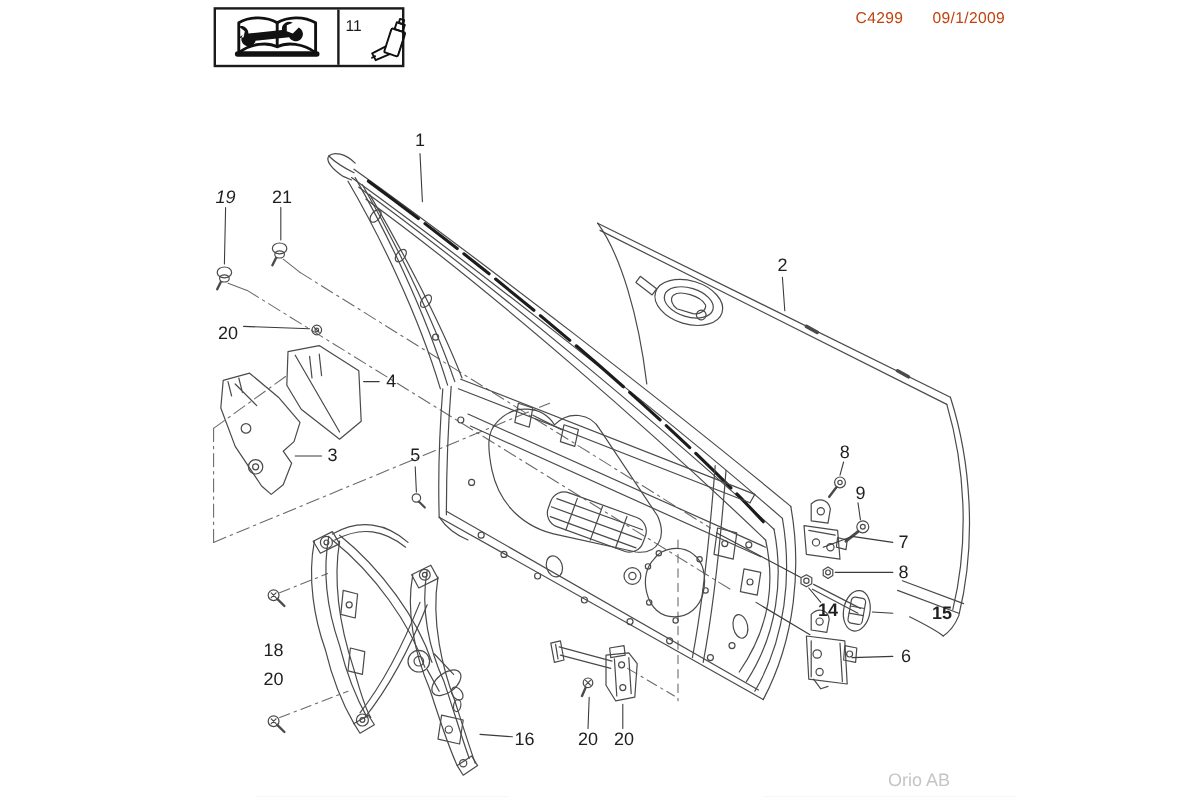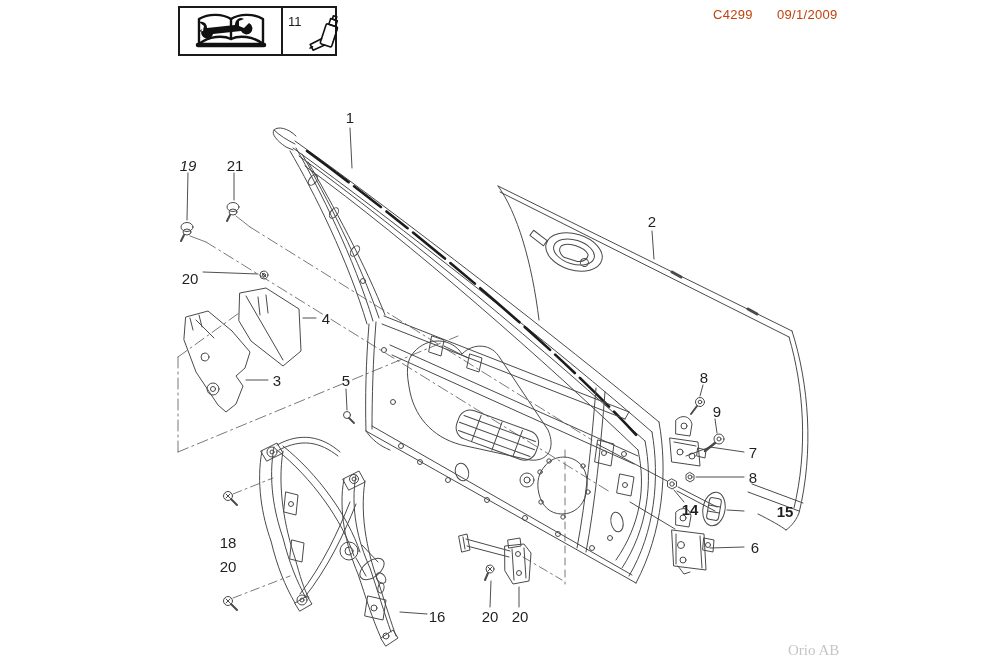--- a/index.html
+++ b/index.html
@@ -4,21 +4,21 @@
 <style>
   html,body{margin:0;padding:0;background:#e8e8e8;}
   #stage{
     position:relative;width:1000px;height:664px;background:#ffffff;
     font-family:"Liberation Sans", sans-serif;overflow:hidden;margin:0 auto;
   }
   #artwork{position:absolute;left:0;top:0;}
   .hdr-text{position:absolute;top:7px;font-size:13px;color:#c2410c;letter-spacing:.3px;}
   #doc-code{left:713px;}
   #doc-date{left:777px;text-align:center;}
-  #brand-mark{position:absolute;left:788px;top:642px;font-size:15px;color:#c5c5c5;font-family:Liberation Serif, serif;}
+  #brand-mark{position:absolute;left:740px;top:642px;font-size:15px;color:#c5c5c5;}
   .callout{
     position:absolute;transform:translate(-50%,-50%);
     font-size:15px;color:#1f1f1f;white-space:nowrap;line-height:1;
   }
   #legend{
     position:absolute;left:178px;top:6px;width:159px;height:50px;
     border:2px solid #1a1a1a;display:flex;box-sizing:border-box;background:#fff;
   }
   #legend .cell-book{flex:0 0 101px;border-right:2px solid #1a1a1a;display:flex;align-items:center;justify-content:center;}
   #legend .cell-glue{flex:1;display:flex;align-items:flex-start;justify-content:flex-start;padding:4px 2px 0 5px;}

